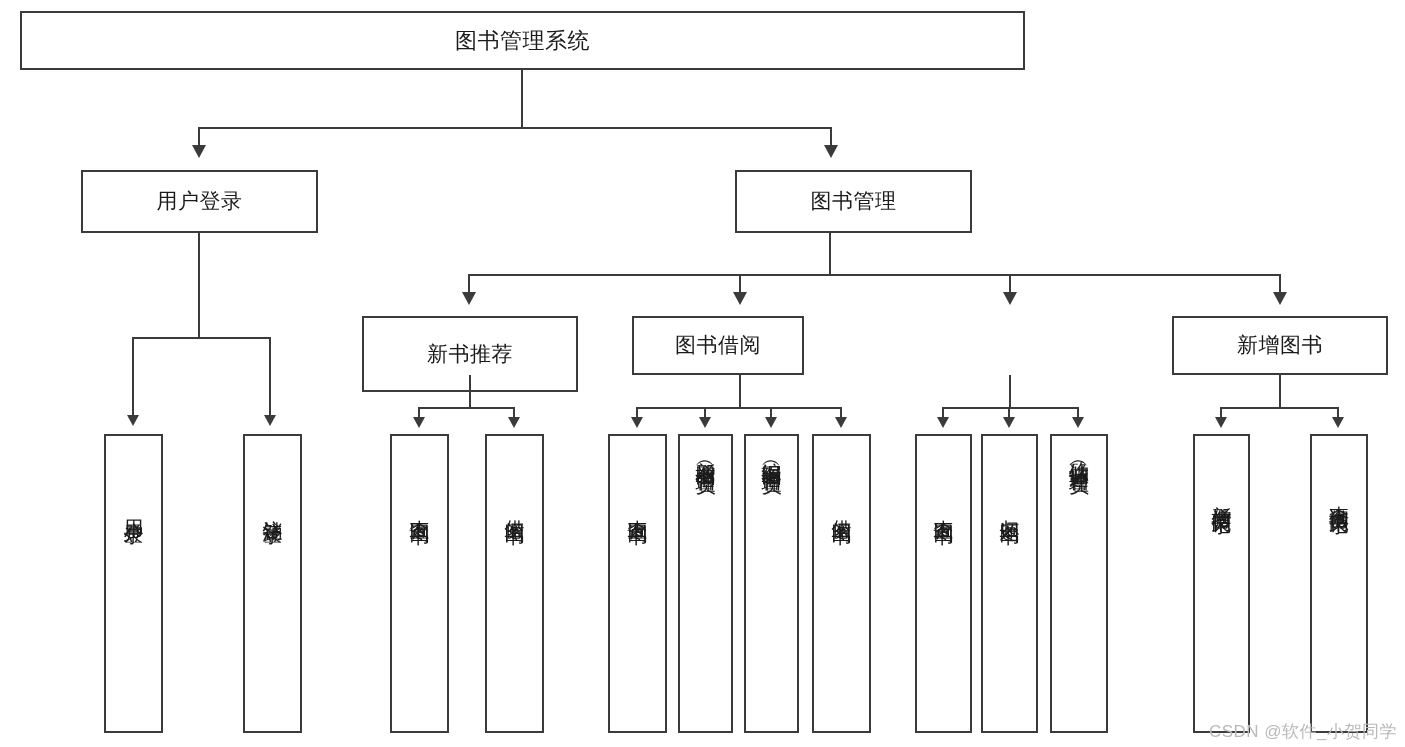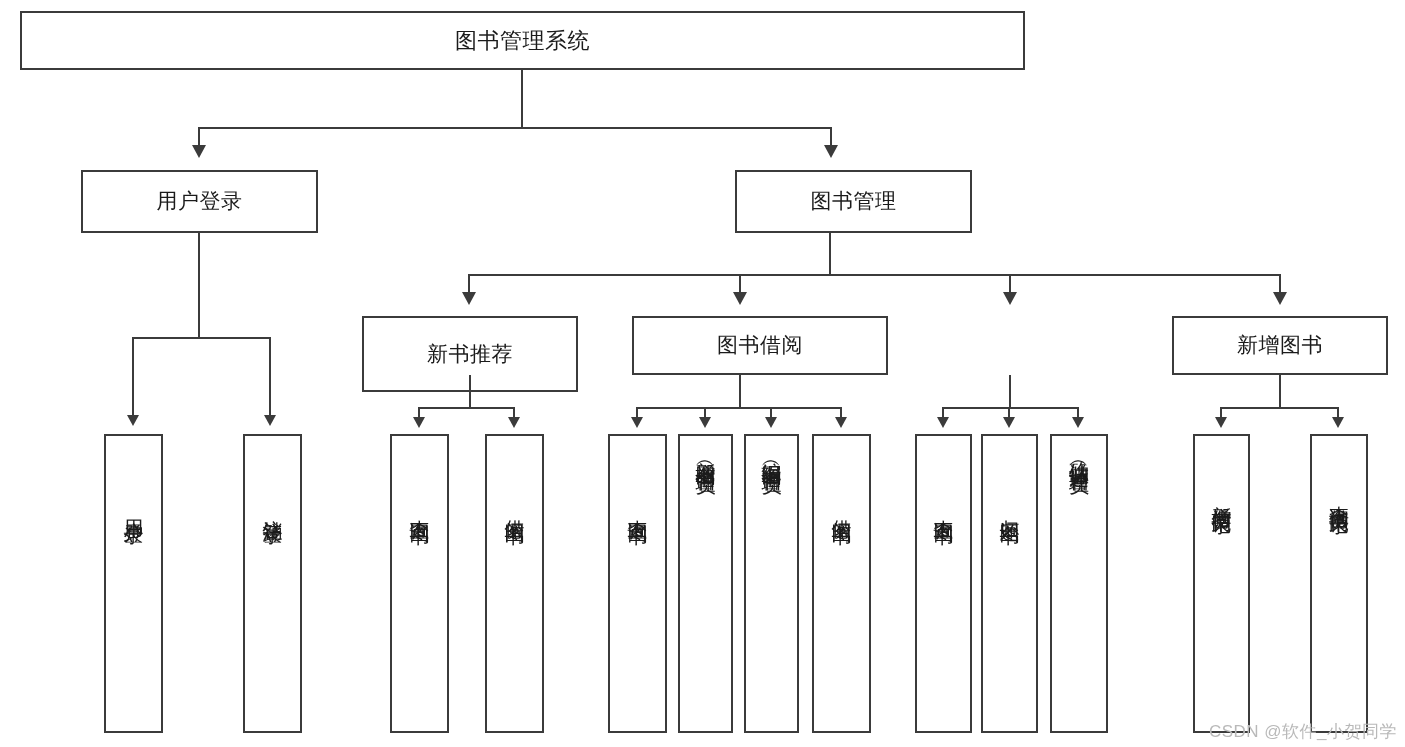--- a/index.html
+++ b/index.html
@@ -121,21 +121,21 @@
   <div class="vline" style="left:739px; top:274px; width:2px; height:20px;"></div>
   <div class="arrow" style="left:733px; top:292px;"></div>
   <div class="vline" style="left:1009px; top:274px; width:2px; height:20px;"></div>
   <div class="arrow" style="left:1003px; top:292px;"></div>
   <div class="vline" style="left:1279px; top:274px; width:2px; height:20px;"></div>
   <div class="arrow" style="left:1273px; top:292px;"></div>
 
   <div class="node" style="left:362px; top:316px; width:216px; height:76px;">
     <span class="lbl">新书推荐</span>
   </div>
-  <div class="node" style="left:632px; top:316px; width:256px; height:59px;">
+  <div class="node" style="left:632px; top:316px; width:172px; height:59px;">
     <span class="lbl">图书借阅</span>
   </div>
   <div class="node" style="left:1172px; top:316px; width:216px; height:59px;">
     <span class="lbl">新增图书</span>
   </div>
 
   <div class="vline" style="left:469px; top:375px; width:2px; height:33px;"></div>
   <div class="hline" style="left:418px; top:407px; width:97px; height:2px;"></div>
   <div class="vline" style="left:418px; top:407px; width:2px; height:12px;"></div>
   <div class="arrow sm" style="left:413px; top:417px;"></div>

